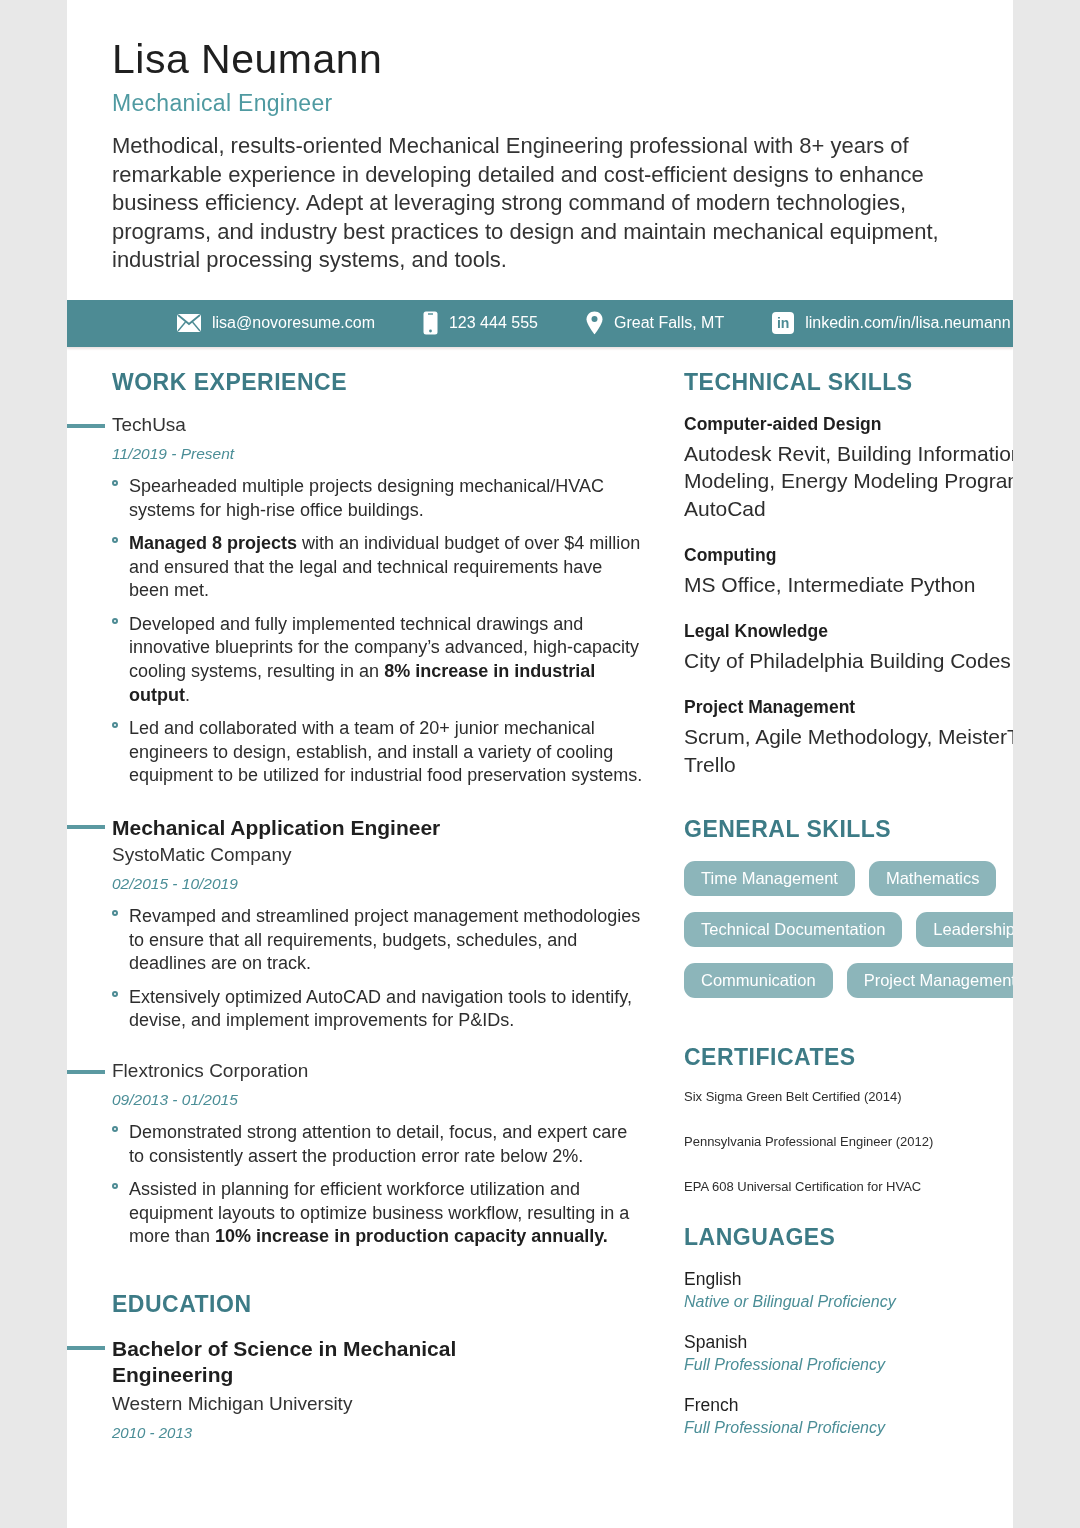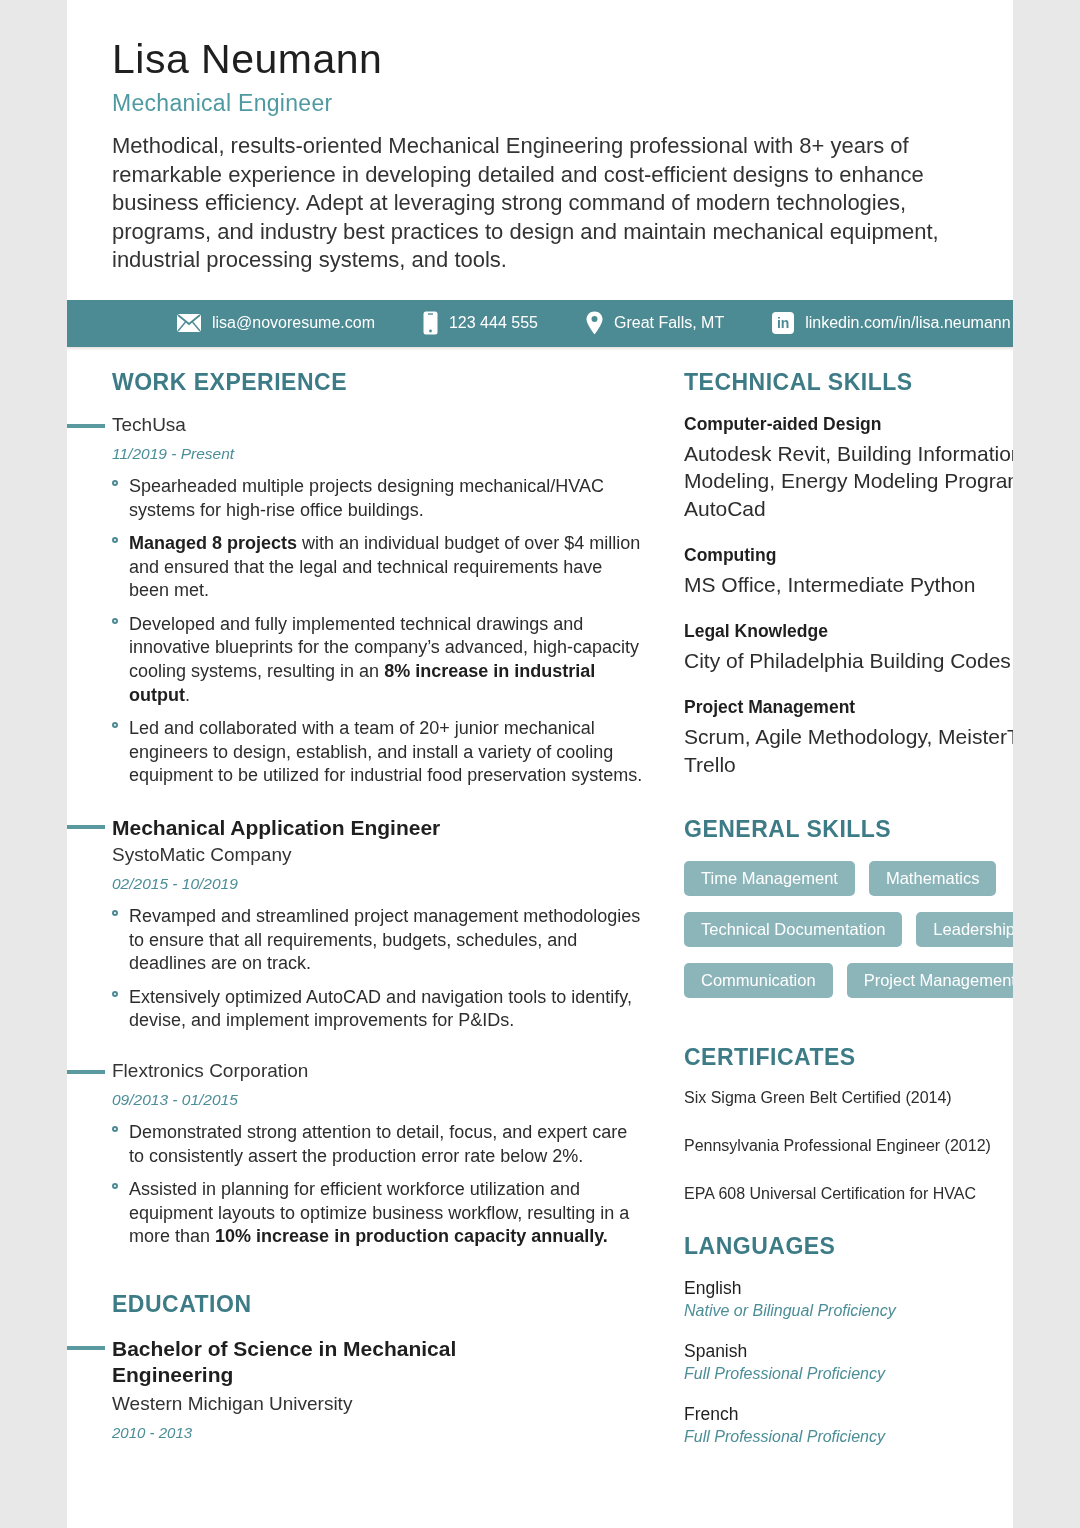--- a/index.html
+++ b/index.html
@@ -134,25 +134,25 @@
   .skill-group { margin-bottom: 23px; }
   .skill-group-name { font-size: 17.5px; font-weight: 700; color: #1f1f1f; margin-bottom: 5px; }
   .skill-group-items { font-size: 21px; line-height: 1.3; color: #2d2d2d; }
   .general-skills { margin-top: 38px; }
   .tag-wrap { display: flex; flex-wrap: wrap; gap: 16px 14px; max-width: 390px; }
   .tag {
     background: #8cb5ba;
     color: #ffffff;
     font-size: 16.5px;
     padding: 8px 17px;
-    border-radius: 5px;
+    border-radius: 11px;
     white-space: nowrap;
   }
   .cert-section { margin-top: 46px; }
-  .cert-item { font-size: 16px; color: #2d2d2d; margin-bottom: 30px; }
+  .cert-item { font-size: 13px; color: #2d2d2d; margin-bottom: 30px; }
   .lang-section { margin-top: 18px; }
   .lang-item { margin-bottom: 21px; }
   .lang-name { font-size: 17.5px; color: #1f1f1f; }
   .lang-level { margin-top: 3px; font-size: 16px; font-style: italic; color: #4b8e97; }
 </style>
 </head>
 <body>
 
 <div class="page">
 

